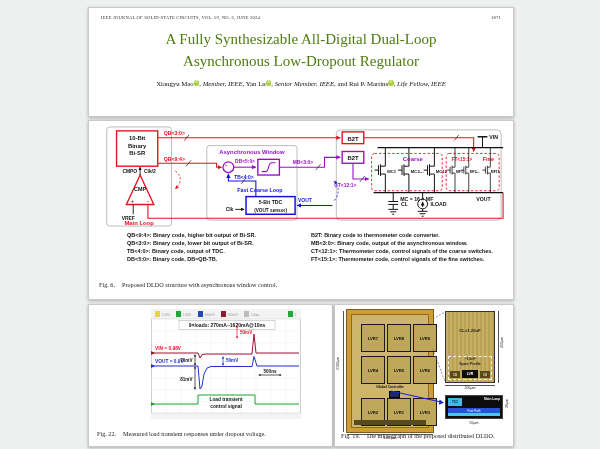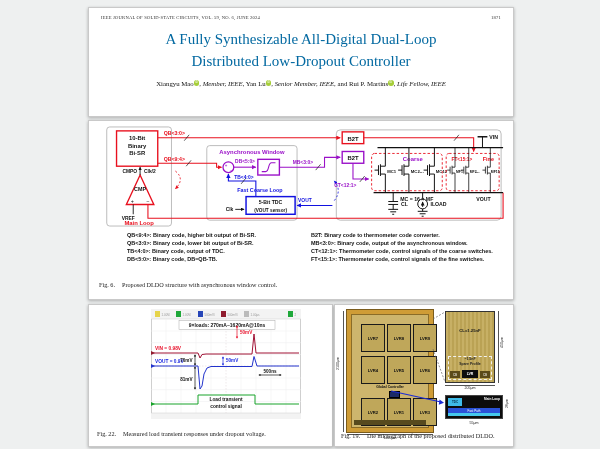--- a/index.html
+++ b/index.html
@@ -4,21 +4,21 @@
 <style>
   html,body{margin:0;padding:0;background:#eceded;}
   .stage{position:relative;width:600px;height:449px;background:#eef0f0;overflow:hidden;
          font-family:"Liberation Sans",sans-serif;}
   .card{position:absolute;background:#fff;border:1px solid #c9c9c9;
         box-shadow:0 1px 3px rgba(0,0,0,.28);}
   
   #card-header{left:88px;top:7px;width:424px;height:108px;font-family:"Liberation Serif",serif;}
   .journal-row{display:flex;justify-content:space-between;margin:7px 12px 0 12px;
                font-size:4.6px;letter-spacing:.2px;color:#333;}
-  .paper-title{margin-top:8px;text-align:center;font-size:15px;line-height:22px;color:#0369a1;}
+  .paper-title{margin-top:8px;text-align:center;font-size:15px;line-height:22px;color:#4d7c0f;}
   .authors{margin-top:8px;text-align:center;font-size:6.8px;color:#111;}
   .authors .ar{font-style:italic;}
   .orcid{display:inline-block;width:5.5px;height:5.5px;border-radius:50%;background:#a6ce39;
          color:#fff;font-size:3px;line-height:5.5px;text-align:center;vertical-align:super;
          font-family:"Liberation Sans",sans-serif;}
   
   #card-fig6{left:88px;top:120px;width:424px;height:178px;}
   .legend-col{position:absolute;top:110px;font-size:5.5px;font-weight:bold;color:#111;
               line-height:8px;white-space:nowrap;}
   .cap{position:absolute;font-family:"Liberation Serif",serif;font-size:6.2px;color:#222;white-space:nowrap;}
@@ -66,21 +66,21 @@
 
 <div class="stage">
 
   <div class="card" id="card-header">
     <div class="journal-row">
       <span>IEEE JOURNAL OF SOLID-STATE CIRCUITS, VOL. 59, NO. 6, JUNE 2024</span>
       <span>1871</span>
     </div>
     <div class="paper-title">
       <div>A Fully Synthesizable All-Digital Dual-Loop</div>
-      <div>Distributed Low-Dropout Controller</div>
+      <div>Asynchronous Low-Dropout Regulator</div>
     </div>
     <div class="authors">
       <span class="an">Xiangyu Mao</span><span class="orcid">iD</span><span class="ar">, Member, IEEE</span><span class="ac">, </span><span class="an">Yan Lu</span><span class="orcid">iD</span><span class="ar">, Senior Member, IEEE</span><span class="ac">, and </span><span class="an">Rui P. Martins</span><span class="orcid">iD</span><span class="ar">, Life Fellow, IEEE</span>
     </div>
   </div>
 
   <div class="card" id="card-fig6">
     <svg style="position:absolute;left:4px;top:3px" width="414" height="105" viewBox="0 0 422 107">
       <defs>
         <marker id="arR" markerWidth="5" markerHeight="5" refX="3.6" refY="2" orient="auto">

